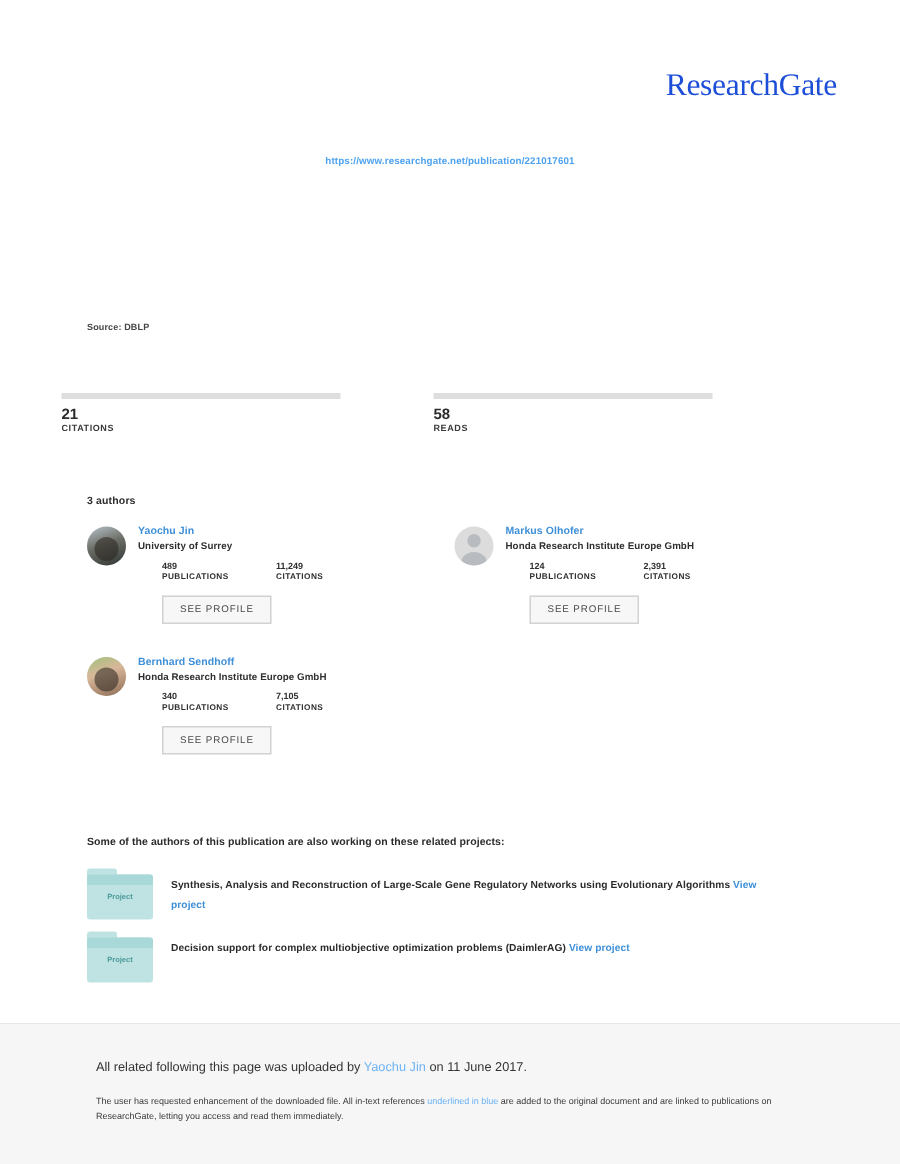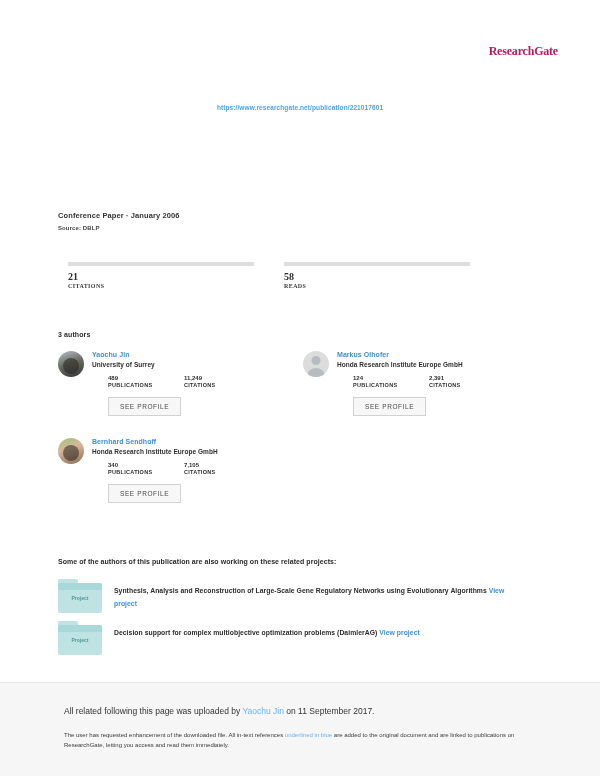--- a/index.html
+++ b/index.html
@@ -9,43 +9,43 @@
     background:#ffffff;
     font-family:"Liberation Sans", sans-serif;
     color:#222222;
     position:relative;
     overflow:hidden;
   }
 
   
   .rg-logo {
     position:absolute; top:44px; right:42px;
-    font-size:12px; font-weight:bold; letter-spacing:-0.2px;
-    color:#be185d;
+    font-size:21px; font-weight:normal; letter-spacing:-0.2px;
+    color:#1d4ed8;
     font-family:"Liberation Serif", serif;
   }
   .pub-url {
     position:absolute; top:104px; left:0; width:100%;
     text-align:center;
     font-size:6.5px; font-weight:bold;
     color:#4da2f0;
     letter-spacing:0.1px;
   }
 
   
   .meta {
     position:absolute; left:58px; top:211px; width:460px;
   }
   .meta-line1 { font-size:7.5px; font-weight:bold; color:#333; letter-spacing:0.1px;}
   .meta-line2 { font-size:6px; font-weight:bold; color:#444; margin-top:5px; letter-spacing:0.1px;}
 
   
   .stats {
-    position:absolute; left:68px; top:262px; width:436px;
-    display:flex; gap:30px;font-family:Liberation Serif, serif;
+    position:absolute; left:41px; top:262px; width:436px;
+    display:flex; gap:62px;
   }
   .stat-col { width:186px; }
   .stat-rule { height:4px; background:#dedede; width:100%; }
   .stat-num { font-size:10px; font-weight:bold; color:#2b2b2b; margin-top:6px; line-height:10px; }
   .stat-label { font-size:6px; font-weight:bold; color:#3a3a3a; letter-spacing:0.4px; margin-top:1px; }
 
   
   .authors-head {
     position:absolute; left:58px; top:331px;
     font-size:7px; font-weight:bold; color:#2b2b2b; letter-spacing:0.1px;
@@ -140,21 +140,20 @@
   .footer-note .link-blue { color:#6cb2f5; }
 </style>
 </head>
 <body>
 
 <div class="rg-logo">ResearchGate</div>
 
 <div class="pub-url">https://www.researchgate.net/publication/221017601</div>
 
 <div class="meta">
-  <div class="meta-line1">Conference Paper · January 2006</div>
   <div class="meta-line2">Source: DBLP</div>
 </div>
 
 <div class="stats">
   <div class="stat-col">
     <div class="stat-rule"></div>
     <div class="stat-num">21</div>
     <div class="stat-label">CITATIONS</div>
   </div>
   <div class="stat-col">
@@ -255,18 +254,18 @@
       <span>Decision support for complex multiobjective optimization problems (DaimlerAG)</span>
       <span class="view-project">View project</span>
     </div>
   </div>
 
 </div>
 
 <div class="footer-sep"></div>
 <div class="footer">
   <div class="footer-line1">
-    <span>All related following this page was uploaded by </span><span class="link">Yaochu Jin</span><span> on 11 September 2017.</span>
+    <span>All related following this page was uploaded by </span><span class="link">Yaochu Jin</span><span> on 11 June 2017.</span>
   </div>
   <div class="footer-note">
     <span>The user has requested enhancement of the downloaded file. All in-text references </span><span class="link-blue">underlined in blue</span><span> are added to the original document and are linked to publications on ResearchGate, letting you access and read them immediately.</span>
   </div>
 </div>
 
 </body></html>

